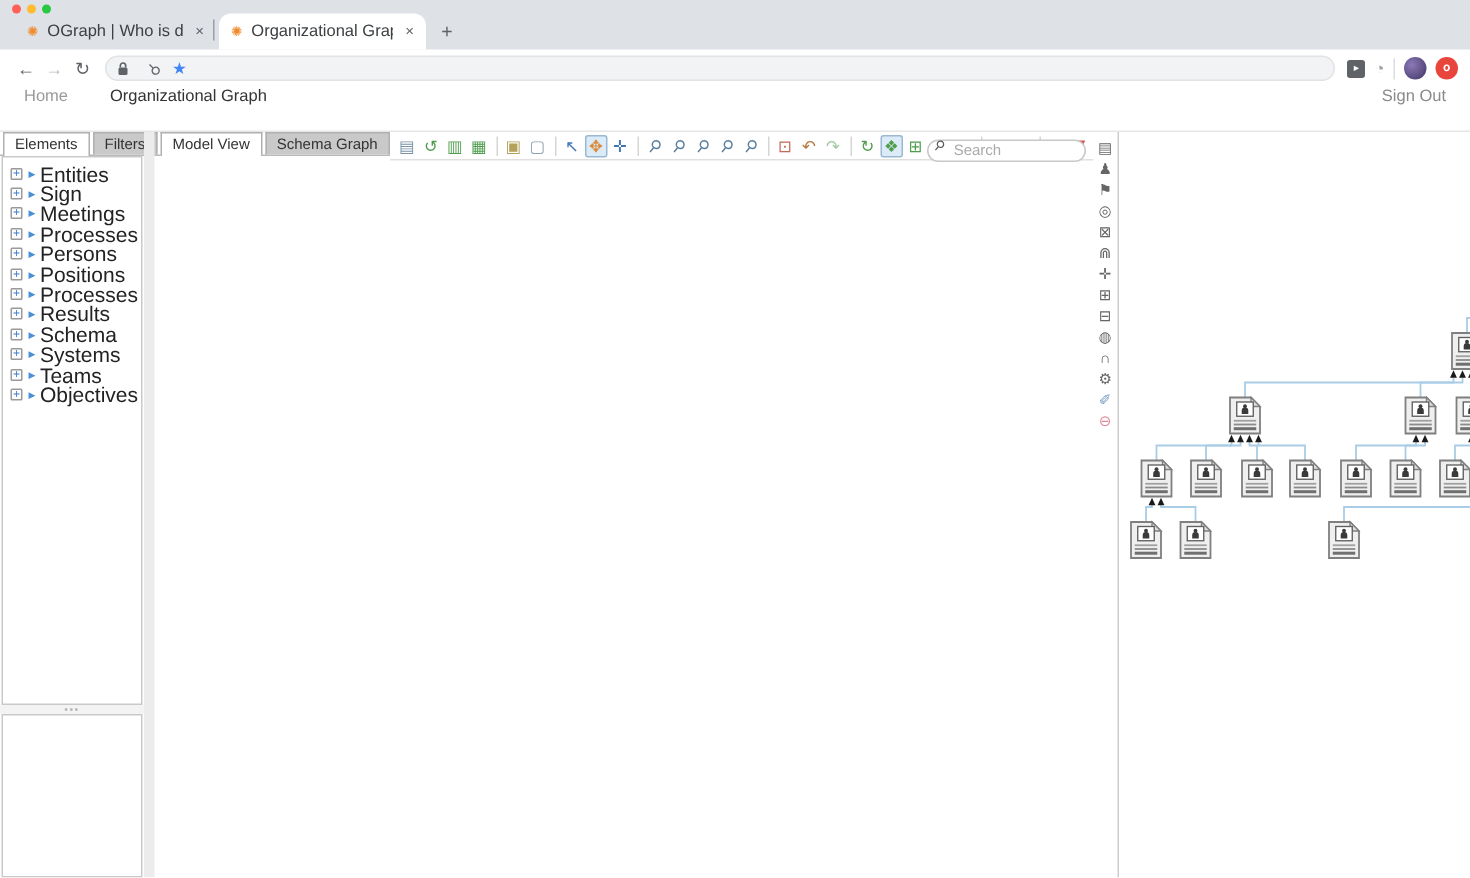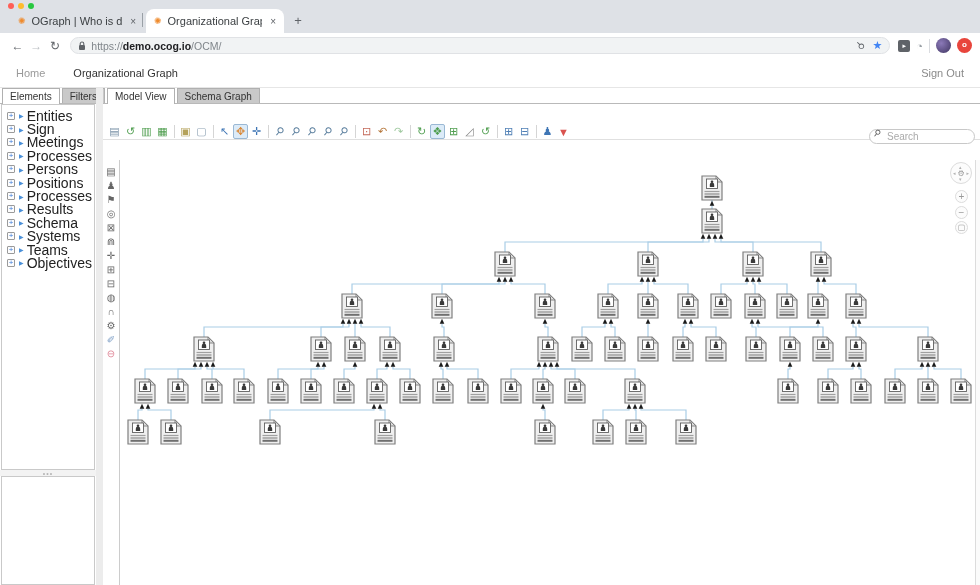--- a/index.html
+++ b/index.html
@@ -37,21 +37,21 @@
     font-size:7px; text-align:center; line-height:12px; }
   .ext-ci { font-size:11px; color:#9aa0a6; line-height:12px; }
   .vdiv { width:1px; height:14px; background:#dadce0; }
   .avatar { width:15px; height:15px; border-radius:50%;
     background:radial-gradient(circle at 35% 35%, #8b79b8, #3f3560); }
   .profile-o { width:15px; height:15px; border-radius:50%; background:#e8453c; color:#fff;
     font-size:8px; text-align:center; line-height:14px; font-weight:bold; }
 
   
   .appnav { height:30px; background:#fff; border-bottom:1px solid #e6e6e6; display:flex;
-    align-items:center; padding:0 16px; font-size:11px; }
+    padding:0 16px; font-size:11px; }
   .appnav .home { color:#9a9a9a; margin-right:28px; cursor:pointer; }
   .appnav .title { color:#333; }
   .appnav .signout { margin-left:auto; color:#8a8a8a; cursor:pointer; }
 
   
   .content { display:flex; height:497px; }
   .sidebar { width:96px; display:flex; flex-direction:column; }
   .s-tabs, .m-tabs { height:16px; display:flex; align-items:flex-end; border-bottom:1px solid #b9b9b9; }
   .ptab { font-size:10px; color:#333; padding:2px 7px 1px; border:1px solid #b0b0b0;
     border-bottom:none; background:#c9c9c9; margin-left:2px; cursor:pointer; white-space:nowrap; }
@@ -61,21 +61,21 @@
   .splitter { height:6px; display:flex; align-items:center; justify-content:center; color:#b5b5b5;
     font-size:7px; letter-spacing:1px; background:#f3f3f3; cursor:row-resize; }
   .bottompanel { flex:1; }
   .trow { display:flex; align-items:center; height:13.4px; padding-left:5px; cursor:pointer; }
   .plusbox { width:8px; height:8px; border:1px solid #9a9a9a; border-radius:1px; color:#3a7ad9;
     font-size:8px; line-height:6px; text-align:center; background:#fdfdfd; }
   .tri { color:#4a90d9; font-size:6px; margin:0 3px 0 4px; }
   .tlabel { font-size:14px; color:#222; }
 
   .gutter { width:7px; background:#ececec; }
-  .main { flex:1; display:flex; flex-direction:column; min-width:0;gap:20px; }
+  .main { flex:1; display:flex; flex-direction:row; min-width:0; }
   .toolbar { position:relative; height:19px; border-bottom:1px solid #e0e0e0; display:flex;
     align-items:center; padding-left:4px; background:#fff; }
   .tbtn { width:15px; height:15px; display:inline-flex; align-items:center; justify-content:center;
     font-size:11px; margin-right:1px; border:1px solid transparent; border-radius:2px; cursor:pointer; }
   .tbtn.sel { background:#dcebf8; border-color:#9ab8d4; }
   .tsep { width:1px; height:13px; background:#d5d5d5; margin:0 3px; }
   .searchwrap { position:absolute; right:5px; top:2px; }
   .searchwrap .mag { position:absolute; left:5px; top:2px; font-size:9px; color:#555;
     transform:rotate(40deg); }
   .searchwrap input { width:106px; height:15px; border:1px solid #c8c8c8; border-radius:8px;
@@ -125,21 +125,20 @@
   <span class="navbtn">←</span>
   <span class="navbtn dis">→</span>
   <span class="navbtn">↻</span>
   <div class="omnibox">
     <span class="lock">
       <svg width="8" height="10" viewBox="0 0 8 10">
           <rect x="1" y="4" width="6" height="5" rx="1" fill="#5f6368"></rect>
           <path d="M2.2 4V2.8a1.8 1.8 0 0 1 3.6 0V4" fill="none" stroke="#5f6368" stroke-width="1.1"></path>
         </svg>
     </span>
-    <span class="url"><span>https://</span><b>demo.ocog.io</b><span>/OCM/</span></span>
     <span class="omni-ic" style="transform:rotate(135deg)">⚲</span>
     <span class="omni-ic omni-star">★</span>
   </div>
   <div class="extrow">
     <span class="ext-sq">▸</span>
     <span class="ext-ci">◔</span>
     <span class="vdiv"></span>
     <span class="avatar"></span>
     <span class="profile-o">o</span>
   </div>

